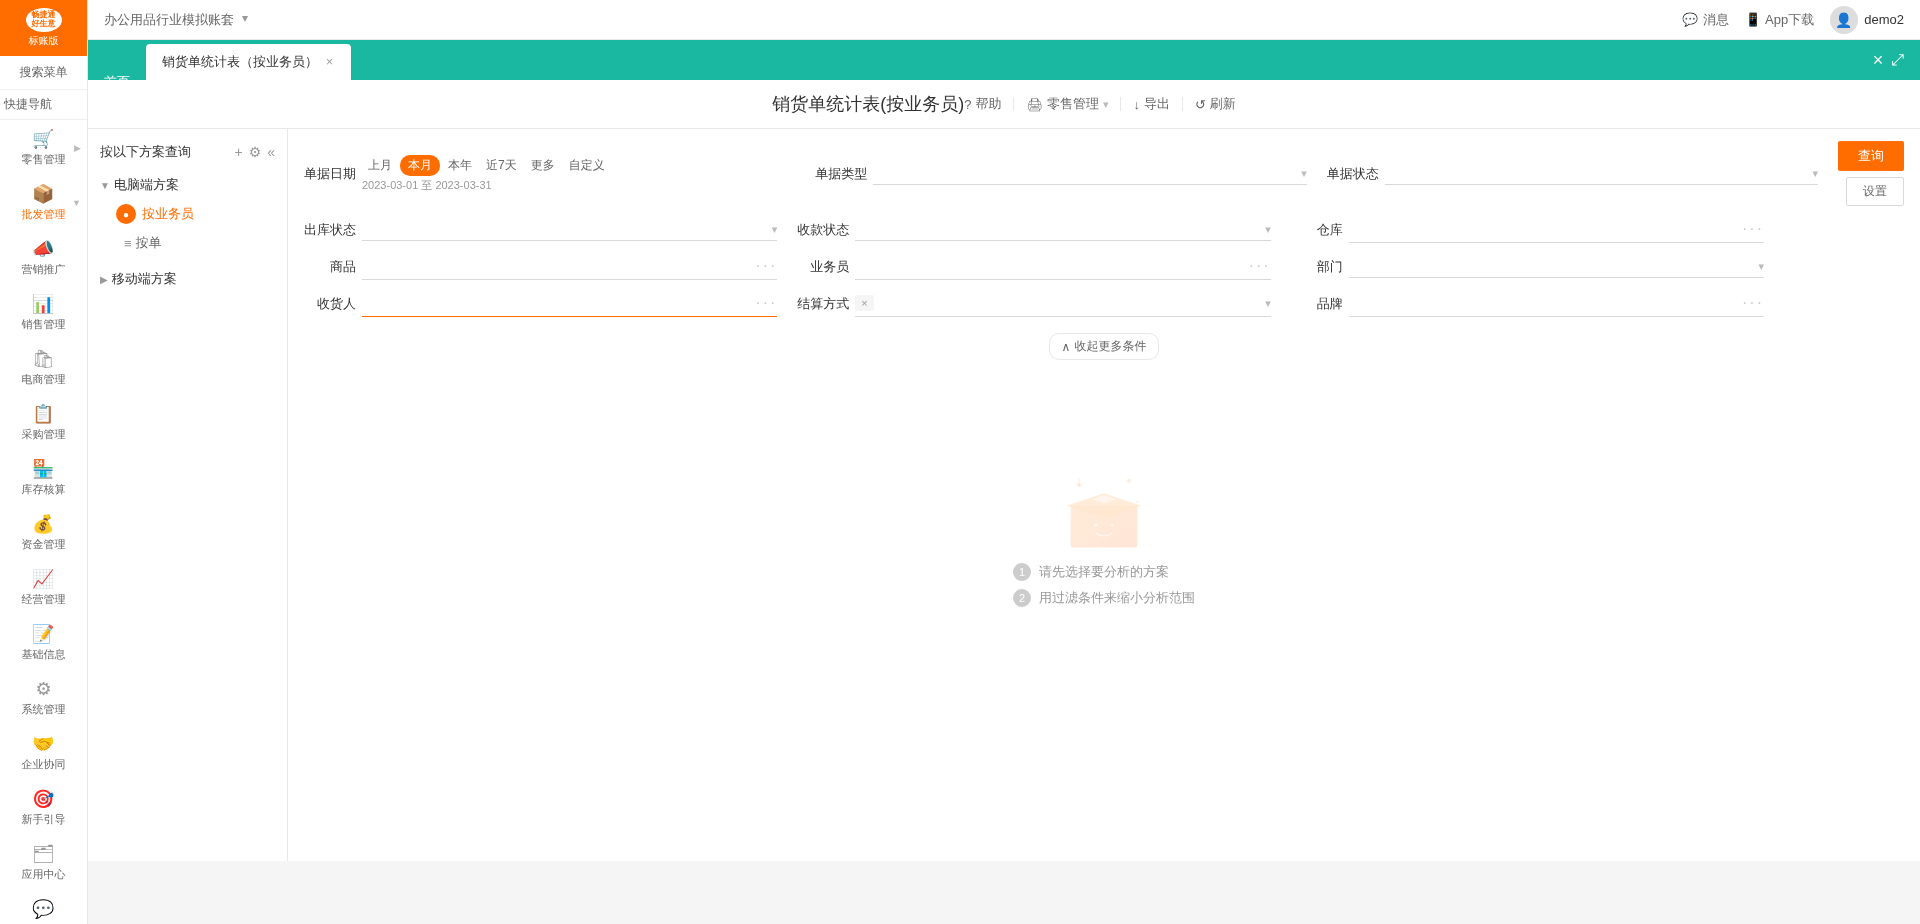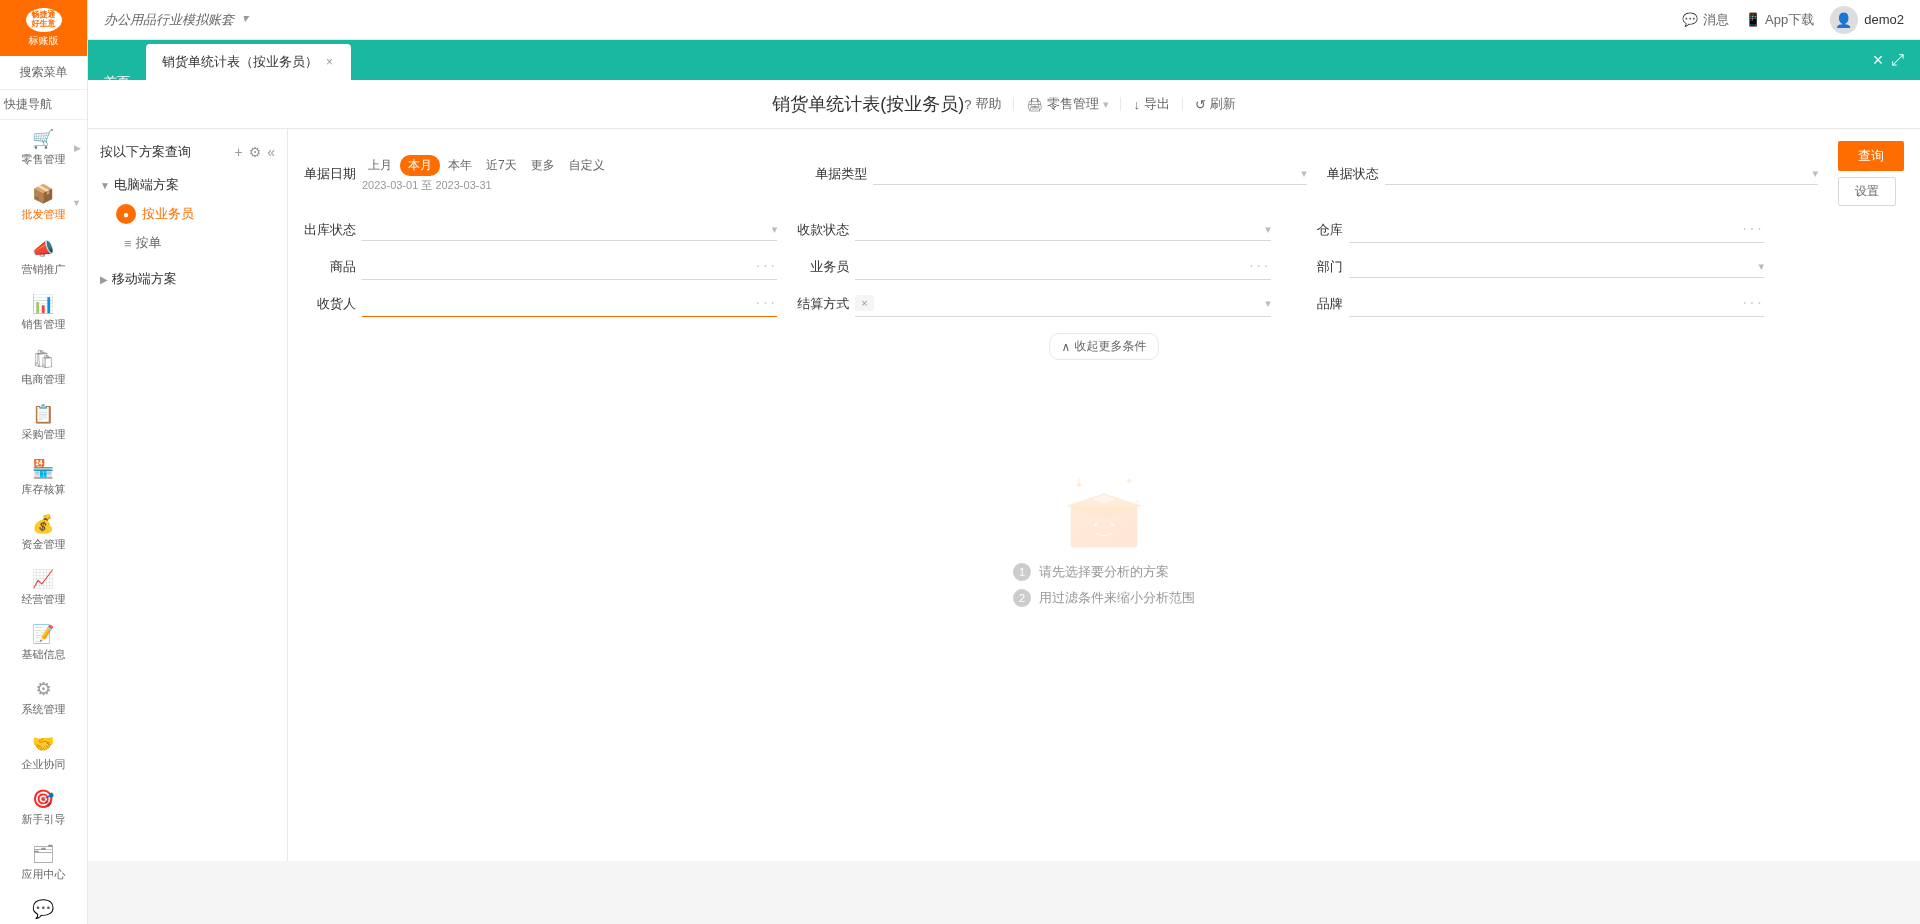--- a/index.html
+++ b/index.html
@@ -14,21 +14,21 @@
     .sidebar-search { width: 100%; padding: 8px 4px; text-align: center; border-bottom: 1px solid #f0f0f0; }
     .sidebar-search span { color: #666; font-size: 12px; cursor: pointer; }
     .sidebar-nav-label { width: 100%; padding: 6px 4px; text-align: left; border-bottom: 1px solid #f0f0f0; }
     .sidebar-nav-label span { color: #666; font-size: 12px; cursor: pointer; }
 
     
     .main-area { flex: 1; display: flex; flex-direction: column; overflow: hidden; }
 
     
     .top-bar { height: 40px; background: #fff; border-bottom: 1px solid #e8e8e8; display: flex; align-items: center; justify-content: space-between; padding: 0 16px; flex-shrink: 0; }
-    .top-bar-left { display: flex; gap: 8px; font-style: italic; }
+    .top-bar-left { display: flex; gap: 8px; }
     .top-bar-right { display: flex; align-items: center; gap: 16px; }
     .top-bar-btn { display: flex; align-items: center; gap: 4px; color: #666; font-size: 13px; cursor: pointer; }
     .user-avatar { width: 28px; height: 28px; border-radius: 50%; background: #ddd; display: flex; align-items: center; justify-content: center; overflow: hidden; }
     .user-name { font-size: 13px; color: #333; }
 
     
     .tab-bar { height: 40px; background: #1ab8a0; display: flex; align-items: center; padding: 0 0; flex-shrink: 0; }
     .tab-item { height: 40px; padding: 0 16px; display: flex; align-items: center; gap: 6px; cursor: pointer; color: #fff; font-size: 13px; margin-top: 43px; }
     .tab-item.home { background: transparent; }
     .tab-item.active-tab { background: #fff; color: #333; border-radius: 4px 4px 0 0; margin-top: 4px; height: 36px; }
@@ -98,21 +98,21 @@
     .f-select-wrap { display: flex; align-items: center; justify-content: space-between; border-bottom: 1px solid #d9d9d9; padding: 4px 0; cursor: pointer; }
     .f-select-text { font-size: 13px; color: #333; flex: 1; }
     .f-select-arrow { color: #bbb; font-size: 11px; }
     .f-dots { color: #ccc; font-size: 16px; letter-spacing: 2px; cursor: pointer; }
     .f-input-wrap { display: flex; align-items: center; border-bottom: 1px solid #ff6c00; padding: 4px 0; }
     .f-input-inner { flex: 1; border: none; outline: none; font-size: 13px; color: #333; background: transparent; }
     .filter-container { padding: 12px 16px; }
     .f-row { display: flex; align-items: center; gap: 6px; }
     .f-lbl { font-size: 13px; color: #333; white-space: nowrap; min-width: 44px; text-align: right; }
     .f-val { flex: 1; }
-    .btn-col { display: flex; flex-direction: column; gap: 6px; align-items: flex-start; }
+    .btn-col { display: flex; flex-direction: column; gap: 6px; align-items: flex-end; }
     .f-date-row { display: flex; align-items: center; flex-wrap: wrap; gap: 2px; }
     .f-tag-wrap { display: flex; align-items: center; border-bottom: 1px solid #d9d9d9; padding: 2px 0; min-height: 26px; }
 
     .sidebar-group-item { width: 100%; padding: 8px 0; display: flex; flex-direction: column; align-items: center; cursor: pointer; position: relative; }
     .sidebar-group-item .s-icon { font-size: 18px; color: #999; }
     .sidebar-group-item .s-label { font-size: 11px; color: #666; margin-top: 2px; }
     .sidebar-group-item .s-arrow { font-size: 9px; color: #bbb; position: absolute; right: 6px; top: 50%; transform: translateY(-50%); }
     .sidebar-group-item.active .s-label, .sidebar-group-item.active .s-icon { color: #ff6c00; }
     .sidebar-divider { width: 60%; height: 1px; background: #f0f0f0; margin: 0 auto; }
   </style>

